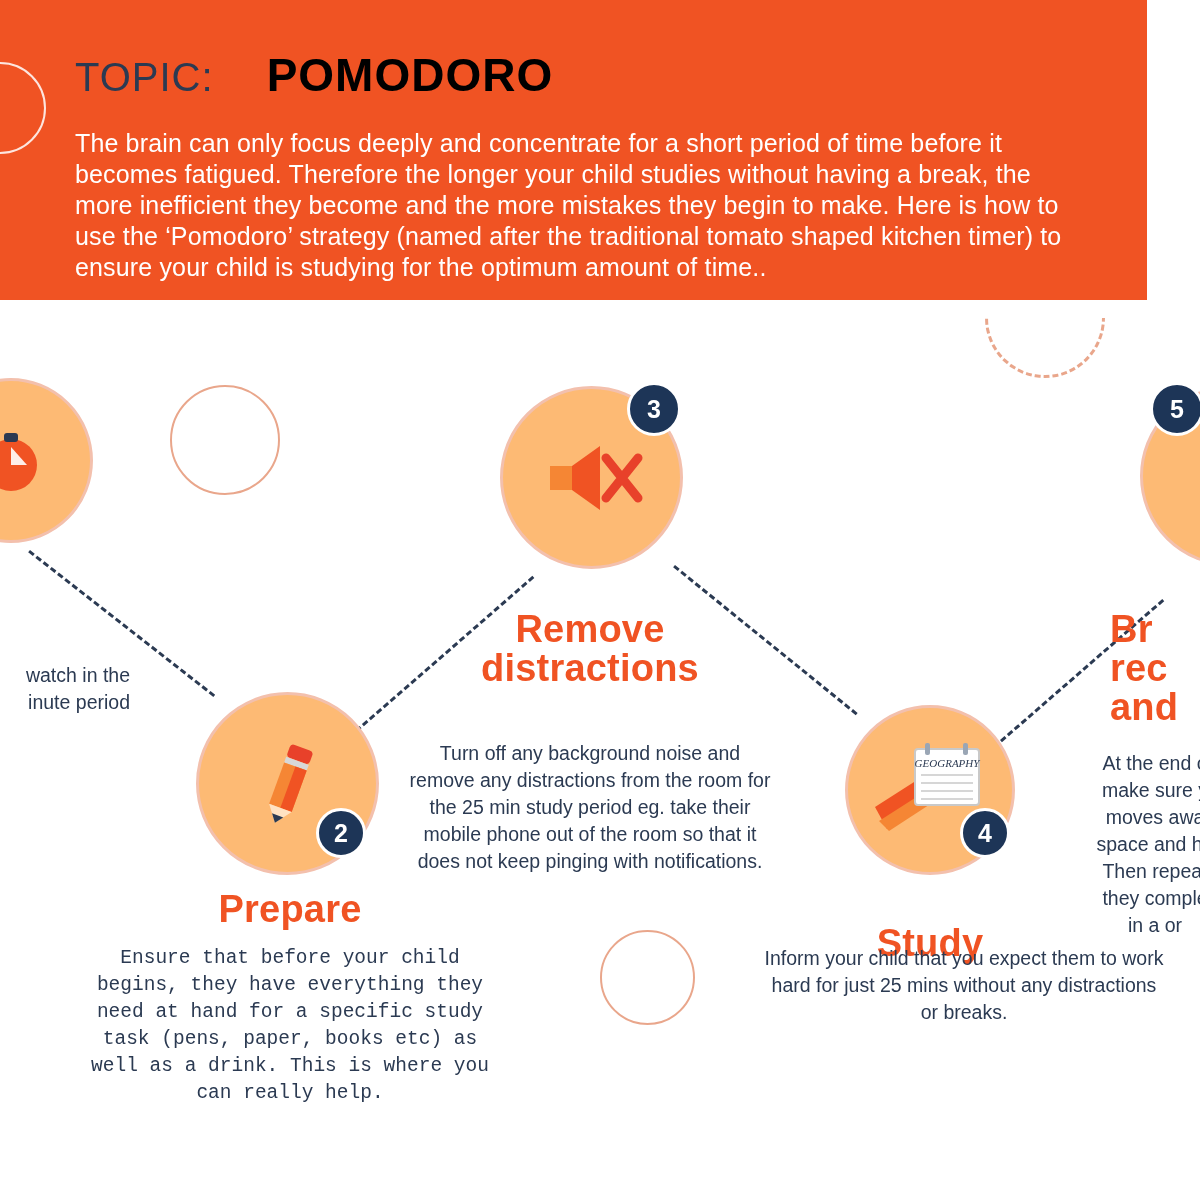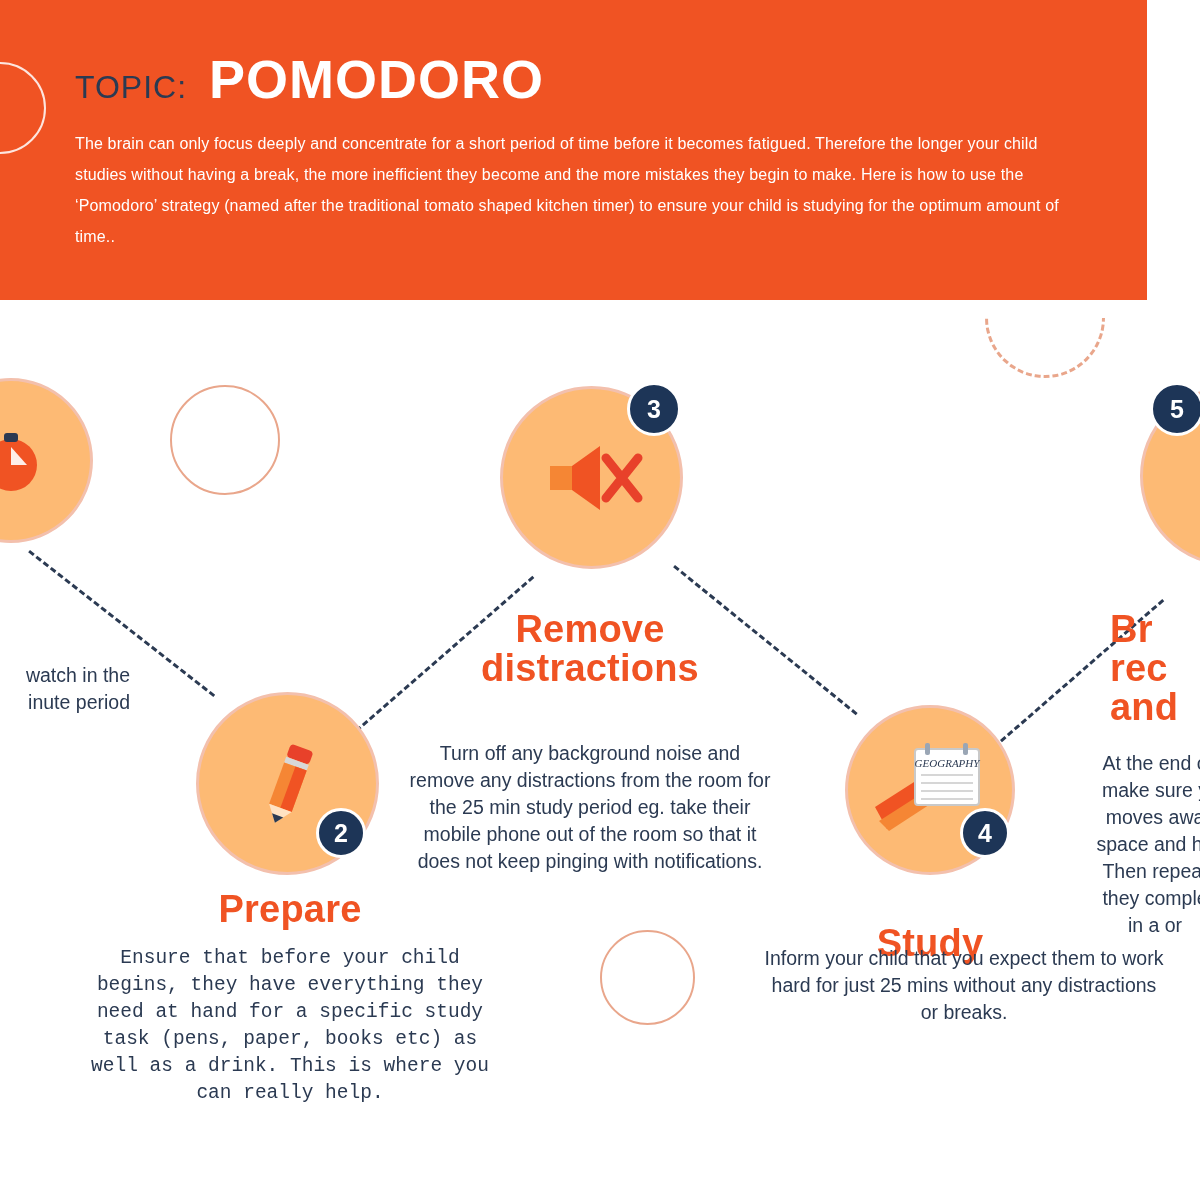--- a/index.html
+++ b/index.html
@@ -38,37 +38,38 @@
   }
   .topic-line {
     position: absolute;
     left: 75px;
     top: 48px;
     display: flex;
     align-items: baseline;
     gap: 22px;
   }
   .topic-label {
-    font-size: 32px;
+    font-size: 40px;
     letter-spacing: 1px;
     color: #2b3a52;
     font-weight: 400;
   }
   .topic-value {
-    font-size: 54px;
+    font-size: 46px;
     letter-spacing: 1px;
-    color: #ffffff;
+    color: #000000;
     font-weight: bold;
+    margin-left: 31px;
   }
   .header-para {
     position: absolute;
     left: 75px;
     top: 128px;
     width: 1012px;
-    font-size: 16px;
+    font-size: 25px;
     line-height: 31px;
     color: #ffffff;
     letter-spacing: 0.15px;
   }
 
   
   .node {
     position: absolute;
     border-radius: 50%;
     background: #fdba74;

